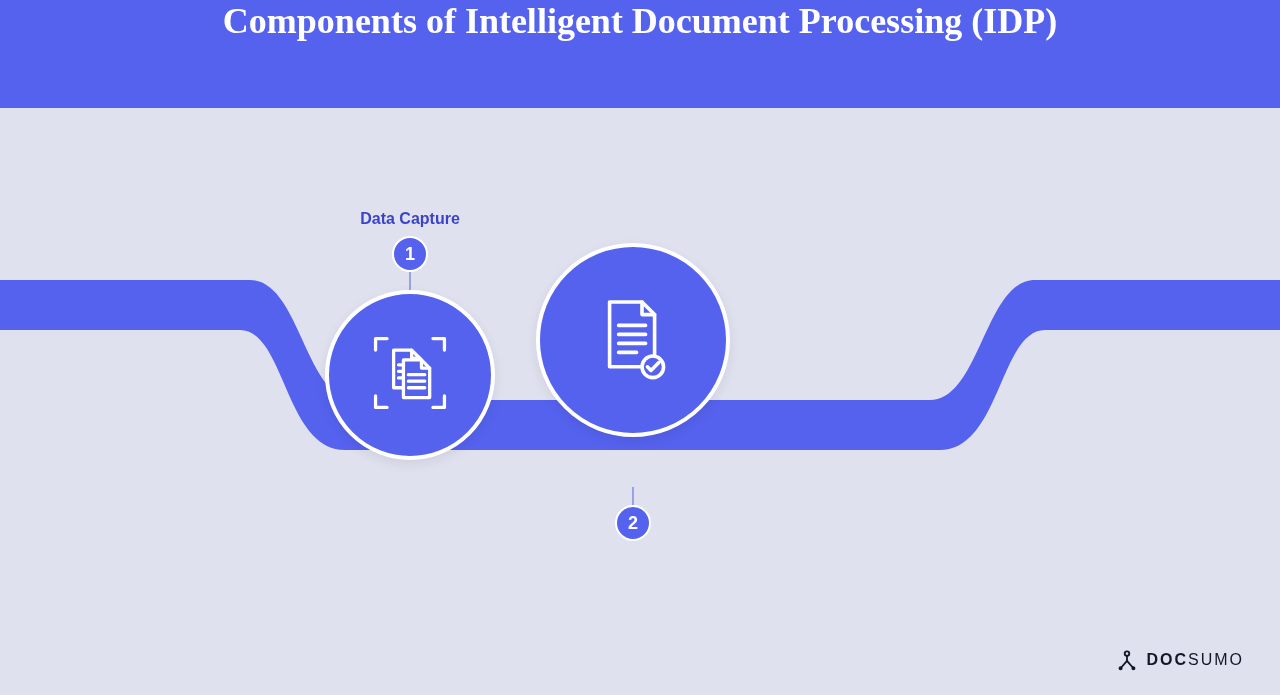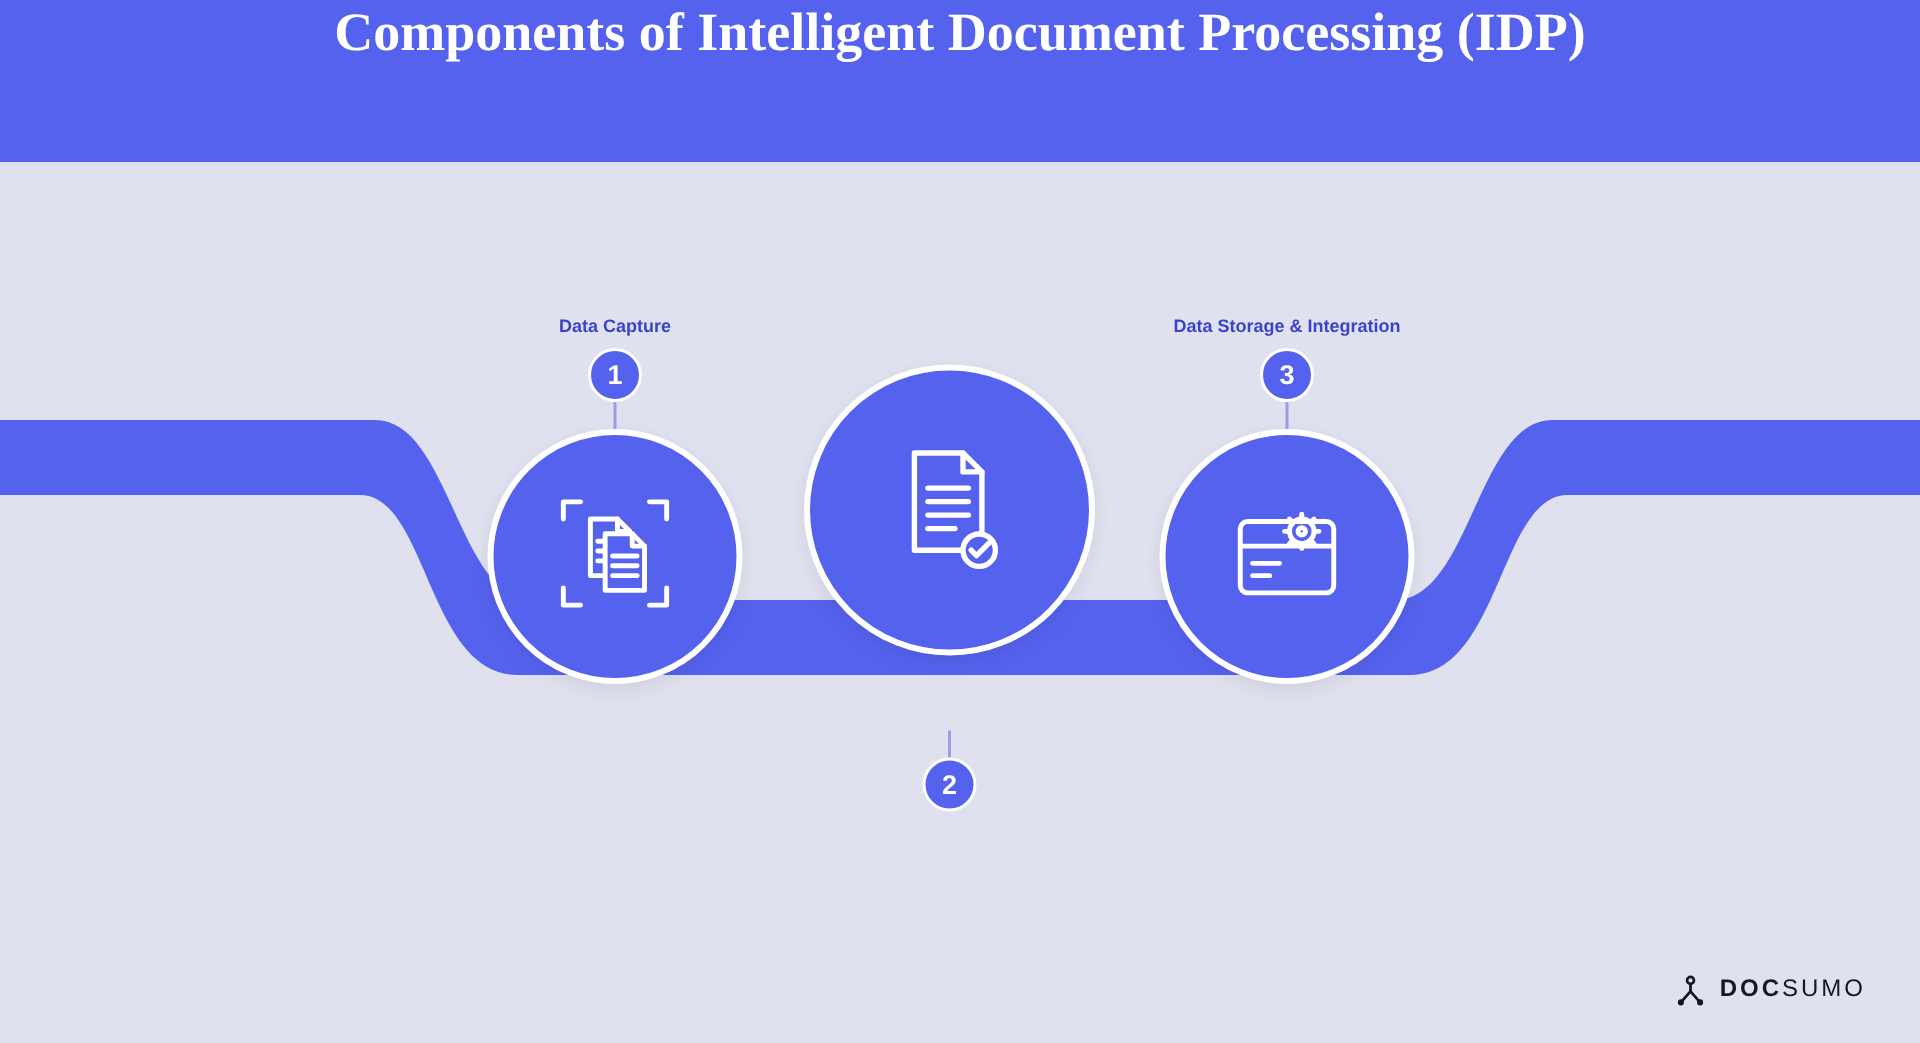--- a/index.html
+++ b/index.html
@@ -49,21 +49,21 @@
     position: absolute;
     width: 200px;
     display: flex;
     flex-direction: column;
     align-items: center;
     pointer-events: auto;
   }
   .node .label {
     font-family: -apple-system, BlinkMacSystemFont, 'Segoe UI', Arial, sans-serif;
     color: #3b44c9;
-    font-size: 12px;
+    font-size: 16px;
     font-weight: 700;
     white-space: nowrap;
     text-align: center;
   }
   .badge {
     width: 36px; height: 36px;
     border-radius: 50%;
     background: var(--blue);
     border: 2px solid #fff;
     color: #fff;
@@ -178,40 +178,20 @@
           <path d="M66 82 L70 86 L79 77"></path>
         </svg>
       </span>
     </div>
     <div class="connector"></div>
     <div class="badge">
         <span>2</span>
       </div>
   </div>
 
-  <div class="node n3">
-    <span class="label">Data Storage &amp; Integration</span>
-    <div style="height:8px"></div>
-    <div class="badge">
-        <span>3</span>
-      </div>
-    <div class="connector"></div>
-    <div class="circle">
-      <span>
-        <svg viewBox="0 0 100 100" fill="none" stroke="#fff" stroke-width="4" stroke-linecap="round" stroke-linejoin="round">
-          <rect x="12" y="24" width="76" height="58" rx="6"></rect>
-          <path d="M12 44 H88"></path>
-          <path d="M22 58 H44 M22 68 H36"></path>
-          <circle cx="62" cy="32" r="10"></circle>
-          <circle cx="62" cy="32" r="3"></circle>
-          <path d="M62 18 V22 M62 42 V46 M48 32 H52 M72 32 H76 M52 22 L55 25 M69 39 L72 42 M72 22 L69 25 M55 39 L52 42"></path>
-        </svg>
-      </span>
-    </div>
-  </div>
 
 </div>
 
 <div class="brand">
   <span class="logo">
     <svg viewBox="0 0 24 24" fill="none" stroke="#111827" stroke-width="2" stroke-linecap="round" stroke-linejoin="round">
       <circle cx="12" cy="5" r="2.5"></circle>
       <path d="M12 8 V13"></path>
       <path d="M12 13 L5 21"></path>
       <path d="M12 13 L19 21"></path>

